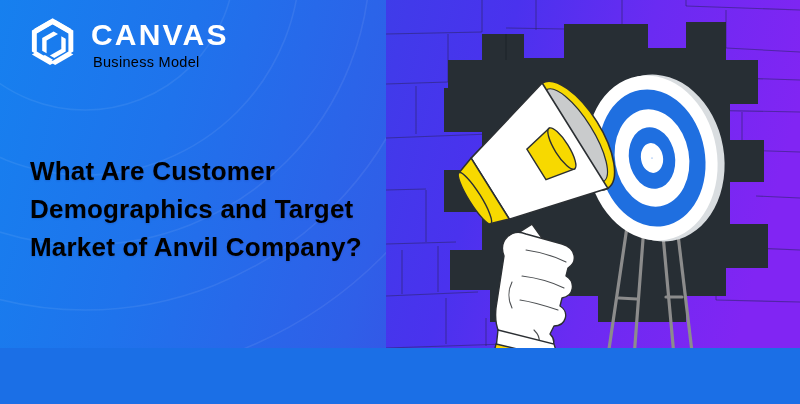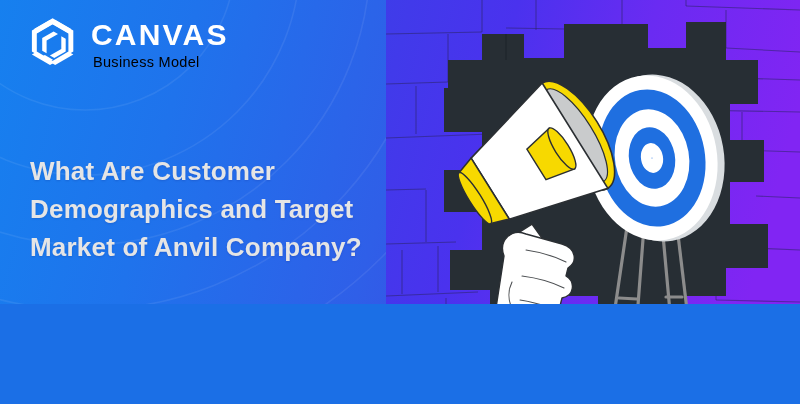--- a/index.html
+++ b/index.html
@@ -1,21 +1,21 @@
 <!DOCTYPE html>
 <html><head>
 <meta charset="utf-8">
 <style>
   html,body{margin:0;padding:0;}
   body{
     width:800px;height:404px;overflow:hidden;
     font-family:"Liberation Sans", sans-serif;
     background:#1b6fe6;
   }
-  .banner{position:relative;width:800px;height:304px;overflow:hidden;}
+  .banner{position:relative;width:800px;height:348px;overflow:hidden;}
 
   
   .left-panel{
     position:absolute;left:0;top:0;width:800px;height:404px;
     background:linear-gradient(105deg,#1680ef 0%,#1f73ec 22%,#2f5fe8 48%,#4043e4 70%,#4a34e2 100%);
   }
   .arcs{position:absolute;left:0;top:0;width:800px;height:404px;}
 
   
   .illus{position:absolute;left:386px;top:0;width:414px;height:404px;overflow:hidden;}
@@ -30,21 +30,21 @@
   }
   .logo-sub{
     color:#000000;font-size:14.5px;font-weight:normal;letter-spacing:0.3px;
     margin-top:5px;margin-left:2px;
     font-family:"Liberation Sans", sans-serif;
   }
 
   
   .headline{
     position:absolute;left:30px;top:152px;width:372px;
-    color:#e5e5e5;font-size:26px;font-weight:bold;
+    color:#000000;font-size:26px;font-weight:bold;
     line-height:38px;letter-spacing:0.2px;
     font-family:"Liberation Sans", sans-serif;
     text-shadow:0 1px 2px rgba(20,30,110,.18);
   }
 </style>
 </head>
 <body>
 
 <div class="banner">
 

